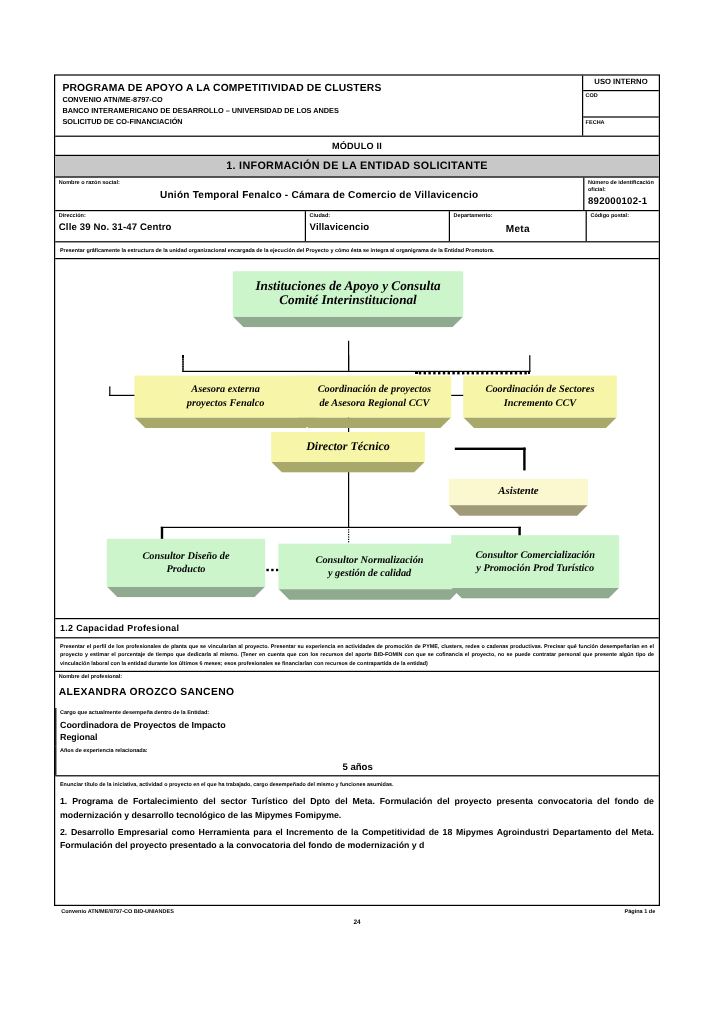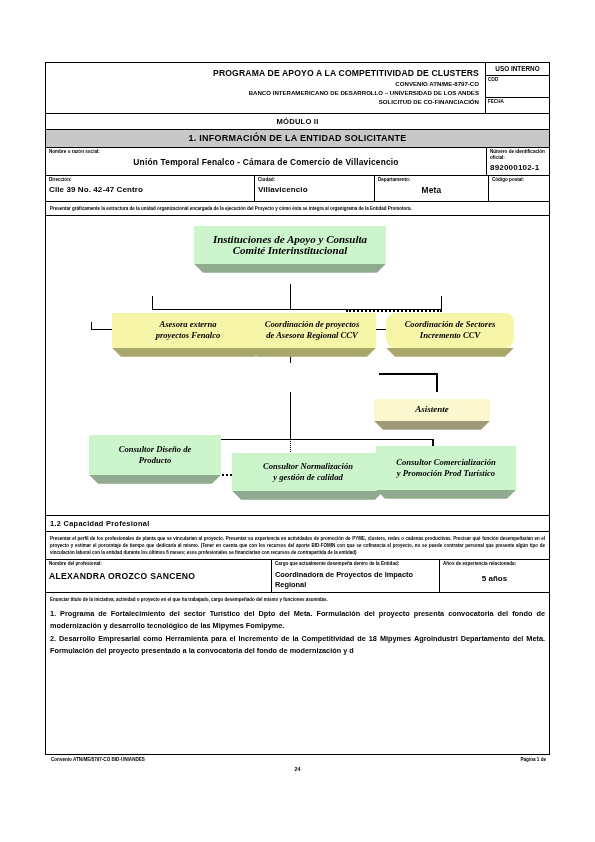--- a/index.html
+++ b/index.html
@@ -13,21 +13,21 @@
     position: absolute;
     left: 45px; top: 62px;
     width: 505px; height: 693px;
     border: 1.2px solid #000;
     background: #fff;
   }
 
   
   .hdr { display: flex; border-bottom: 1.2px solid #000; }
   .hdr-main {
-    flex: 1; text-align: right; padding: 4px 6px 6px 6px;
+    flex: 1; text-align: left; padding: 4px 6px 6px 6px;
     border-right: 1.2px solid #000;
   }
   .hdr-t1 { font-size: 8.6px; font-weight: bold; letter-spacing: .15px; line-height: 12px; }
   .hdr-t2 { font-size: 6.1px; font-weight: bold; line-height: 9px; }
   .hdr-t3 { font-size: 6.1px; font-weight: bold; line-height: 9px; }
   .hdr-t4 { font-size: 6.1px; font-weight: bold; line-height: 9px; }
   .hdr-side { width: 63px; display: flex; flex-direction: column; }
   .hdr-uso {
     text-align: center; font-size: 6.4px; font-weight: bold; line-height: 8.5px;
     padding: 2px 0 1px 0; border-bottom: 1.2px solid #000;
@@ -122,21 +122,21 @@
   .dotted-h {
     position: absolute; height: 0; z-index: 1;
     border-top: 2.2px dotted #000;
   }
   .dotted-v {
     position: absolute; width: 0; z-index: 1;
     border-left: 1.4px dotted #000;
   }
 
   
-  .prof-row { display: flex; border-bottom: 1.2px solid #000; }
+  .prof-row { display: flex; border-bottom: 1.2px solid #000; flex-direction: column; }
   .p-name { width: 225px; min-height: 30px; }
   .p-cargo { width: 168px; }
   .p-anios { flex: 1; }
   .p-val-name { font-size: 8.6px; font-weight: bold; padding-top: 3px; letter-spacing: .3px; }
   .p-val-cargo { font-size: 7.4px; font-weight: bold; padding-top: 2px; line-height: 10px; }
   .p-val-anios { font-size: 8px; font-weight: bold; padding-top: 6px; text-align: center; }
   .body-text {
     font-size: 7.3px; font-weight: bold; line-height: 11.6px;
     padding: 2px 4px 0 4px; text-align: justify;
   }
@@ -182,21 +182,21 @@
     </div>
     <div class="cell c-nit">
       <div class="lbl">Número de identificación oficial:</div>
       <div class="nit-num">892000102-1</div>
     </div>
   </div>
 
   <div class="row">
     <div class="cell c-dir">
       <div class="lbl">Dirección:</div>
-      <div class="val-left">Clle 39 No. 42-47 Centro</div>
+      <div class="val-left">Clle 39 No. 31-47 Centro</div>
     </div>
     <div class="cell c-ciu">
       <div class="lbl">Ciudad:</div>
       <div class="val-left">Villavicencio</div>
     </div>
     <div class="cell c-dep">
       <div class="lbl">Departamento:</div>
       <div class="val-center">Meta</div>
     </div>
     <div class="cell c-cp">
@@ -251,33 +251,36 @@
       </div>
     </div>
 
     <div class="node yellow" style="left:202px; top:97px; width:128px; height:35px; font-size:8.6px;">
       <div>
         <div>Coordinación de proyectos</div>
         <div>de Asesora Regional CCV</div>
       </div>
     </div>
 
-    <div class="node yellow" style="left:340px; top:97px; width:128px; height:35px; font-size:8.6px;border-radius:9px;">
+    <div class="node yellow" style="left:340px; top:97px; width:128px; height:35px; font-size:8.6px;">
       <div>
         <div>Coordinación de Sectores</div>
         <div>Incremento CCV</div>
       </div>
     </div>
 
+    <div class="node yellow" style="left:180px; top:144px; width:128px; height:25px; font-size:10px;">
+      <div>Director Técnico</div>
+    </div>
 
     <div class="node lightyellow" style="left:328px; top:167px; width:116px; height:22px; font-size:9px;margin-top:16px;">
       <div>Asistente</div>
     </div>
 
-    <div class="node green" style="left:43px; top:219px; width:132px; height:40px; font-size:8.6px;align-items:center;">
+    <div class="node green" style="left:43px; top:233px; width:132px; height:40px; font-size:8.6px;align-items:center;">
       <div>
         <div>Consultor Diseño de</div>
         <div>Producto</div>
       </div>
     </div>
 
     <div class="node green" style="left:186px; top:237px; width:152px; height:38px; font-size:8.6px;">
       <div>
         <div>Consultor Normalización</div>
         <div>y gestión de calidad</div>

